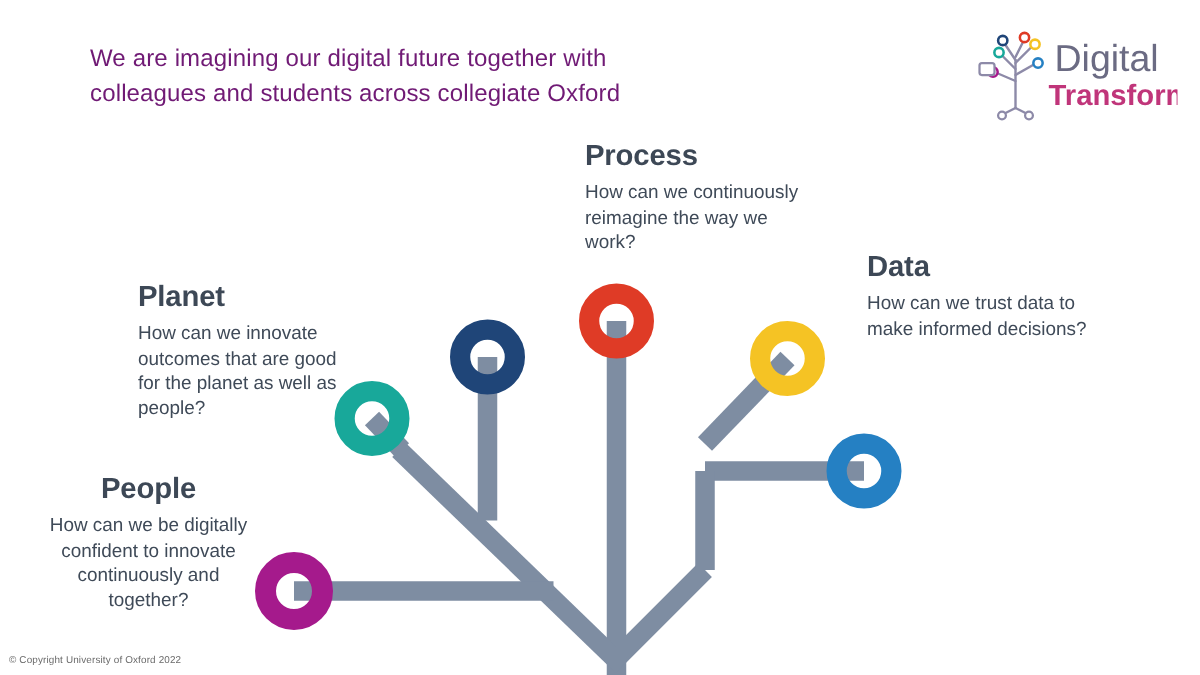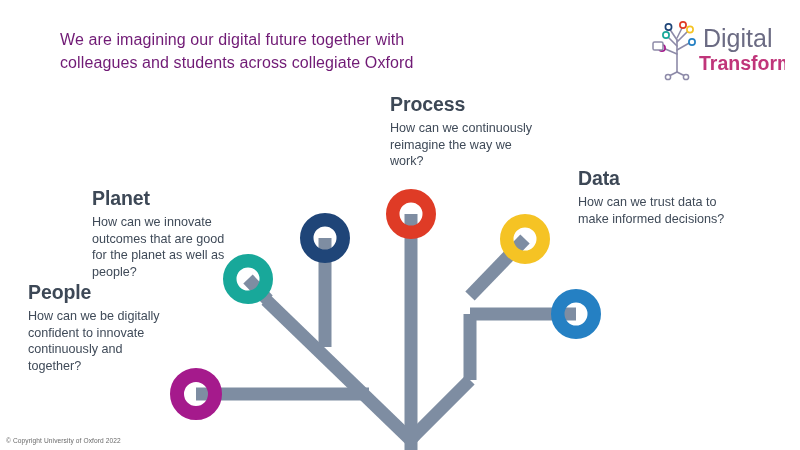--- a/index.html
+++ b/index.html
@@ -48,21 +48,21 @@
     letter-spacing:-.1px;
   }
   .pillar .p-desc{
     font-size:12.6px;
     font-weight:400;
     color:#3f4a58;
     line-height:1.33;
     margin:0;
   }
 
-  .p-people     {left:28px;  top:282px; width:142px;}
+  .p-people     {left:28px;  top:316px; width:142px;text-align:center;}
   .p-planet     {left:92px;  top:188px; width:136px;}
   .p-culture    {left:226px; top:110px; width:136px;}
   .p-process    {left:390px; top:94px;  width:150px;}
   .p-data       {left:578px; top:168px; width:160px;}
   .p-technology {left:625px; top:278px; width:158px;}
 
   
   .footer{
     position:absolute;
     left:6px; bottom:6px;

